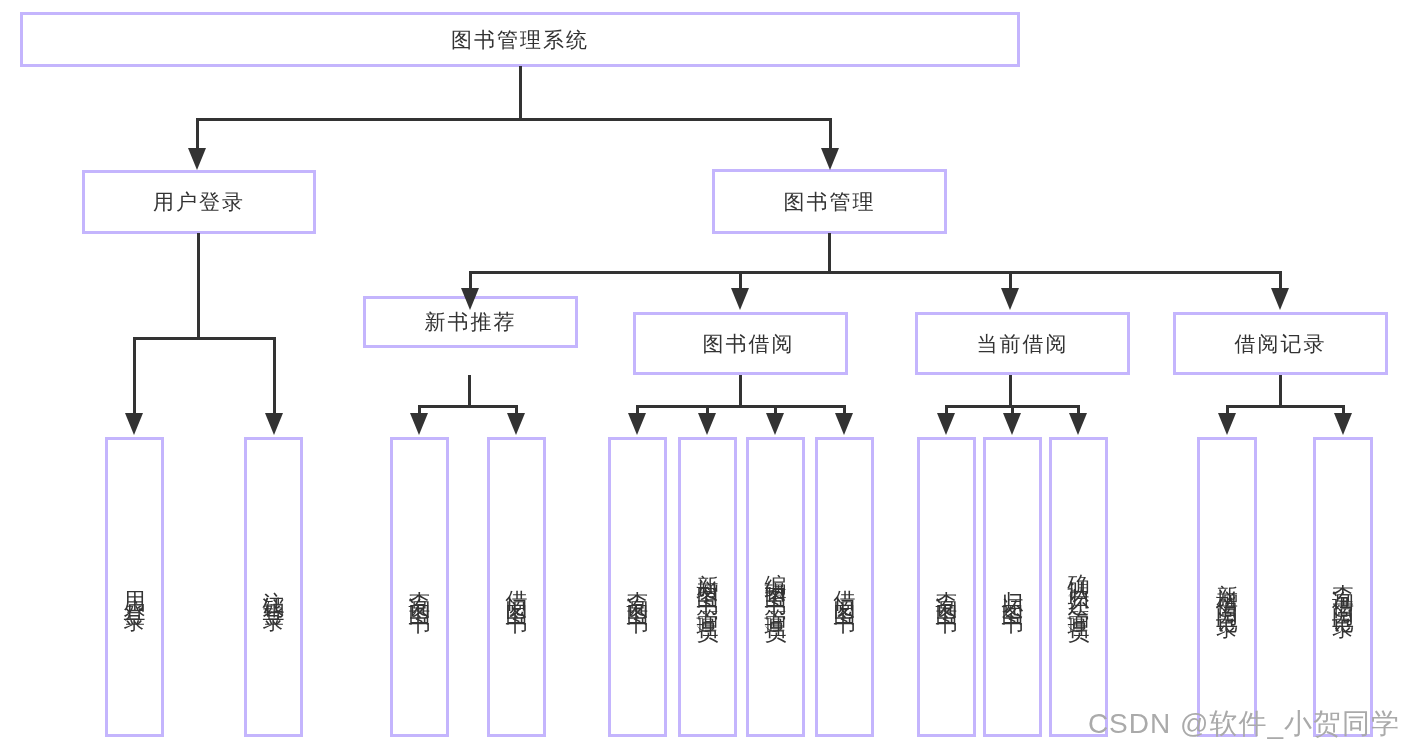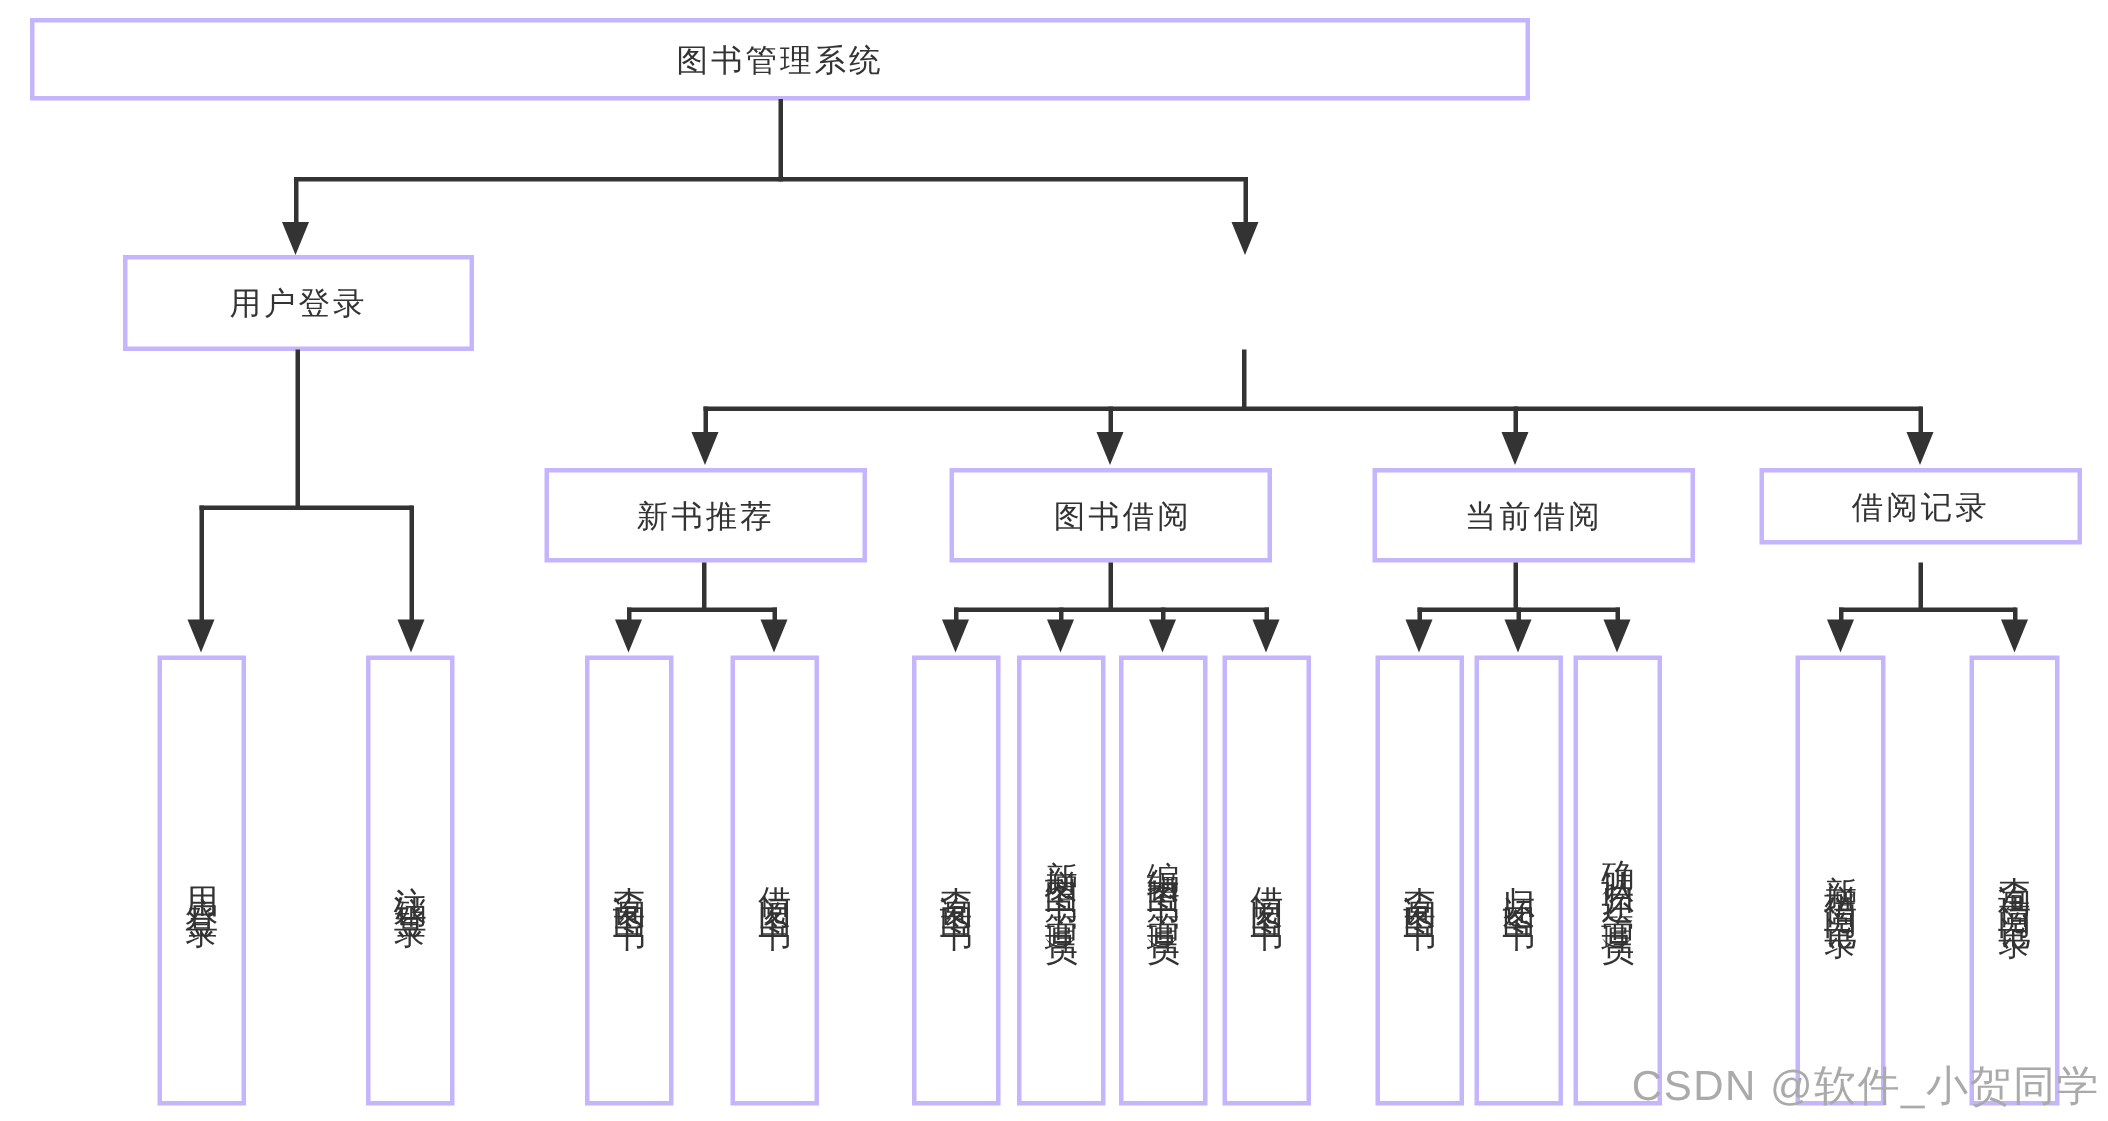--- a/index.html
+++ b/index.html
@@ -78,25 +78,26 @@
 </style>
 </head>
 <body>
 
 <div class="diagram">
 
   <div class="box hbox" style="left:20px; top:12px; width:1000px; height:55px;">图书管理系统</div>
 
   <div class="box hbox" style="left:82px; top:170px; width:234px; height:64px;">用户登录</div>
 
+  <div class="box hbox" style="left:712px; top:169px; width:235px; height:65px;">图书管理</div>
 
-  <div class="box hbox" style="left:363px; top:312px; width:215px; height:63px;">新书推荐</div>
+  <div class="box hbox" style="left:363px; top:296px; width:215px; height:52px;">新书推荐</div>
   <div class="box hbox" style="left:633px; top:312px; width:215px; height:63px;padding-left:16px;">图书借阅</div>
   <div class="box hbox" style="left:915px; top:312px; width:215px; height:63px;">当前借阅</div>
-  <div class="box hbox" style="left:1173px; top:312px; width:215px; height:51px;">借阅记录</div>
+  <div class="box hbox" style="left:1173px; top:312px; width:215px; height:63px;">借阅记录</div>
 
   <div class="box vbox" style="left:105px; top:437px; width:59px; height:300px;">
     <span class="vtext">用户登录</span>
   </div>
   <div class="box vbox" style="left:244px; top:437px; width:59px; height:300px;">
     <span class="vtext">注销登录</span>
   </div>
 
   <div class="box vbox" style="left:390px; top:437px; width:59px; height:300px;">
     <span class="vtext">查询图书</span>

